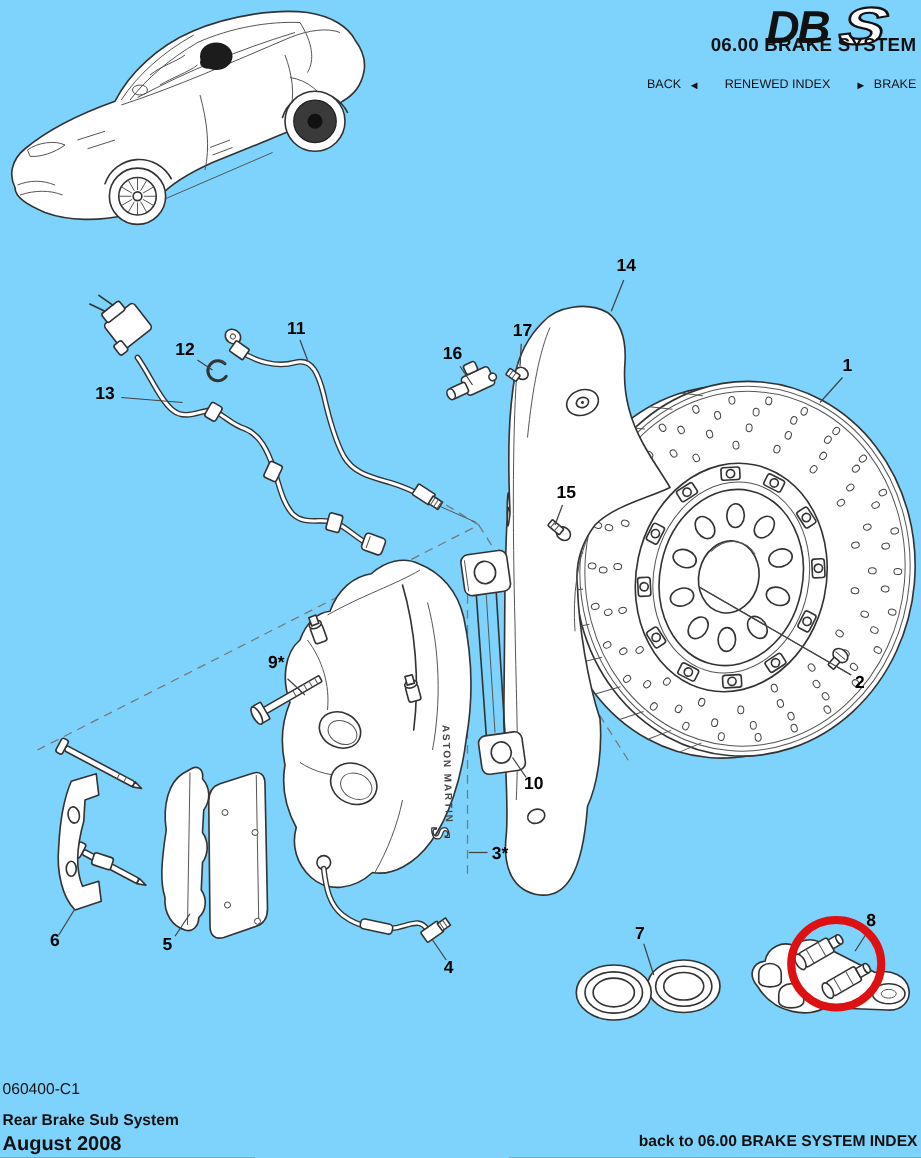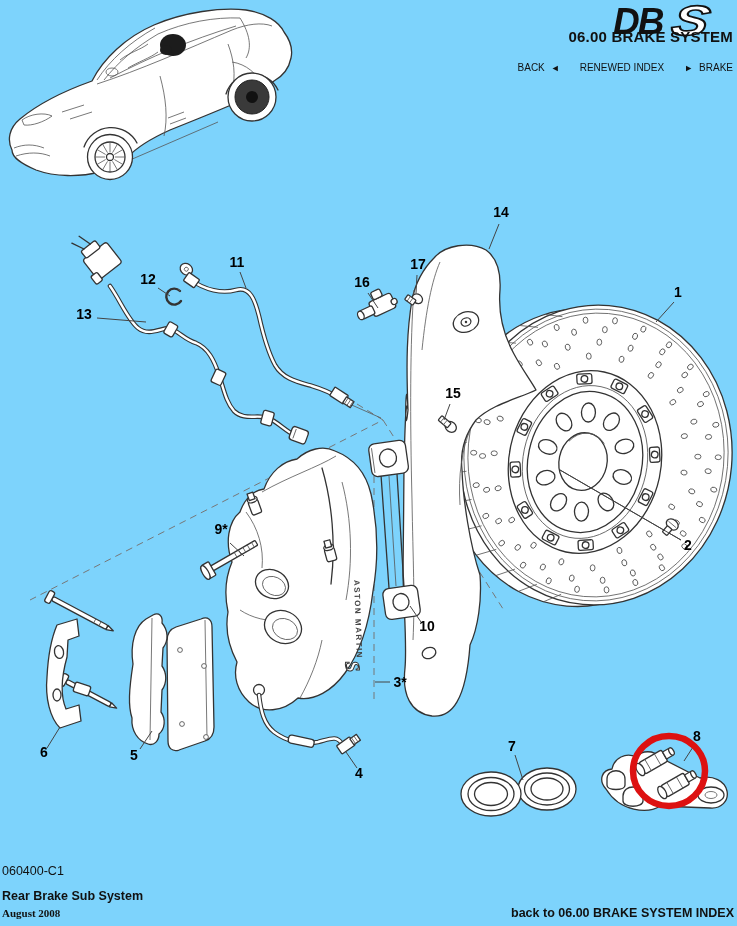--- a/index.html
+++ b/index.html
@@ -9,21 +9,21 @@
   .diagram-svg{position:absolute;left:0;top:0;}
   .brand-logo{position:absolute;top:2px;right:4px;}
   .sys-title{position:absolute;top:28px;right:4px;font-size:15px;font-weight:700;letter-spacing:.2px;white-space:nowrap;}
   .nav-row{position:absolute;top:62px;right:4px;font-size:10px;font-weight:400;display:flex;align-items:center;gap:6px;white-space:nowrap;}
   .nav-row a{color:#111;text-decoration:none;cursor:pointer;}
   .nav-row .arr{font-size:9px;}
   .nav-gap{width:8px;}
   .footnote{position:absolute;left:8px;top:843px;font-size:12.5px;font-weight:700;letter-spacing:-.1px;white-space:pre;}
   .doc-number{position:absolute;left:2px;top:864px;font-size:12.5px;font-weight:400;}
   .doc-title{position:absolute;left:2px;top:889px;font-size:12.5px;font-weight:700;}
-  .doc-date{position:absolute;left:2px;top:907px;font-size:11px;font-weight:700;font-family:Liberation Serif, serif;}
+  .doc-date{position:absolute;left:2px;top:907px;font-size:16px;font-weight:700;}
   .index-link{position:absolute;right:3px;top:906px;font-size:12.5px;font-weight:700;color:#111;text-decoration:none;cursor:pointer;white-space:nowrap;}
   
   .ln{fill:none;stroke:#333;stroke-width:1.3;stroke-linecap:round;stroke-linejoin:round;}
   .wh{fill:#fff;stroke:#333;stroke-width:1.3;stroke-linejoin:round;}
   .thin{fill:none;stroke:#555;stroke-width:.8;}
   .hole{fill:#fff;stroke:#444;stroke-width:.8;}
   .dash{fill:none;stroke:#777;stroke-width:1;stroke-dasharray:7 5;}
   .tube-o{fill:none;stroke:#333;stroke-width:4.6;stroke-linecap:round;}
   .tube-i{fill:none;stroke:#fff;stroke-width:2.4;stroke-linecap:round;}
   .callout{font:700 14px "Liberation Sans",sans-serif;fill:#000;text-anchor:middle;}

